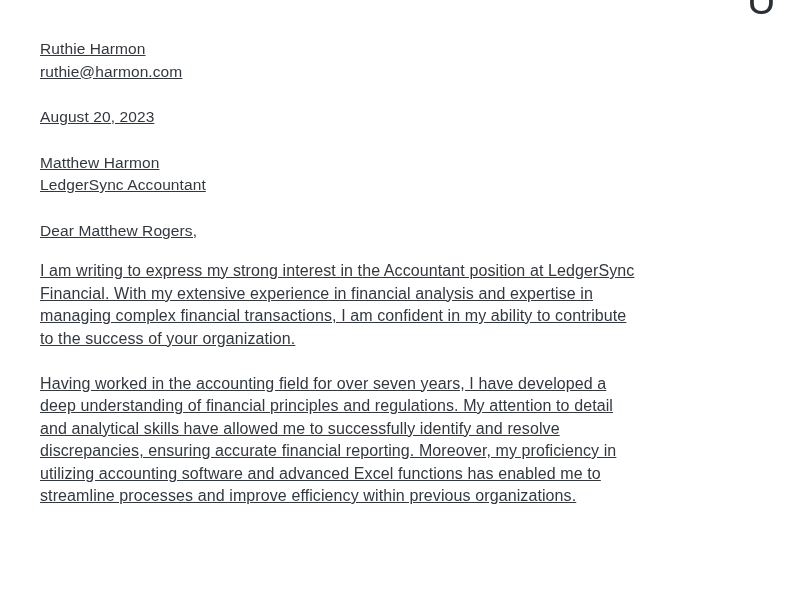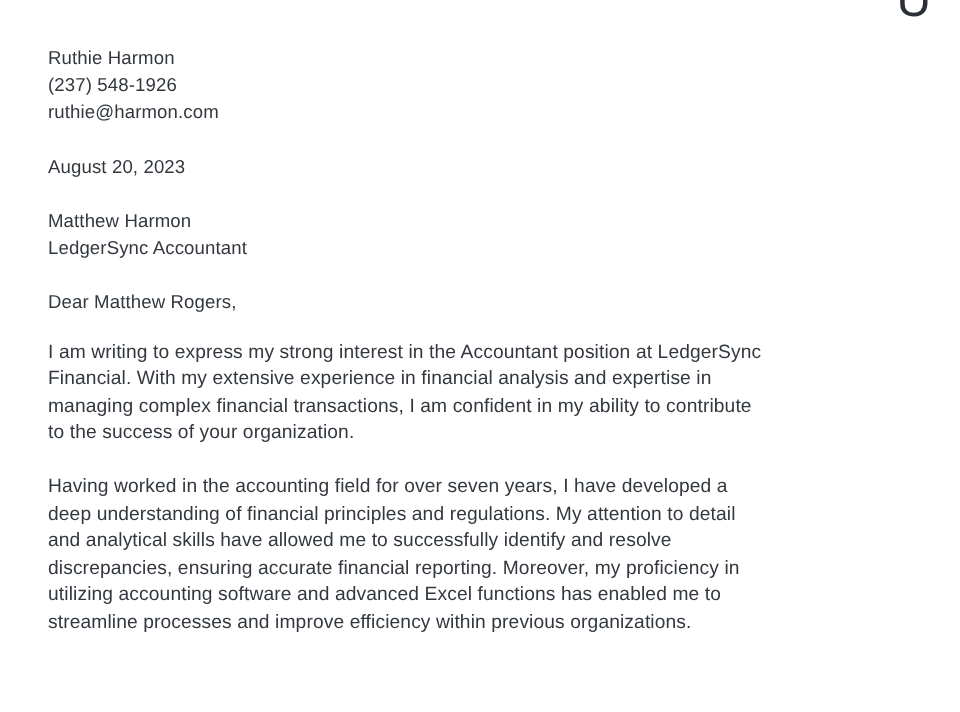--- a/index.html
+++ b/index.html
@@ -31,20 +31,21 @@
     letter-spacing: 0;
     user-select: none;
   }
 
   .letter {
     position: absolute;
     top: 0;
     left: 0;
     width: 684px;
     padding: 38px 40px 0 40px;
+    text-decoration: underline;
   }
 
   .block {
     margin: 0;
     padding: 0;
   }
 
   .line {
     font-size: 15.5px;
     line-height: 22.5px;
@@ -74,21 +75,20 @@
 </style>
 </head>
 <body>
 
 <div class="top-cut-glyph">U</div>
 
 <div class="letter">
 
   <div class="block sender-block">
     <div class="line">Ruthie Harmon</div>
-    <div class="line">(237) 548-1926</div>
     <div class="line">ruthie@harmon.com</div>
   </div>
 
   <div class="block date-block">
     <div class="line">August 20, 2023</div>
   </div>
 
   <div class="block recipient-block">
     <div class="line">Matthew Harmon</div>
     <div class="line">LedgerSync Accountant</div>

